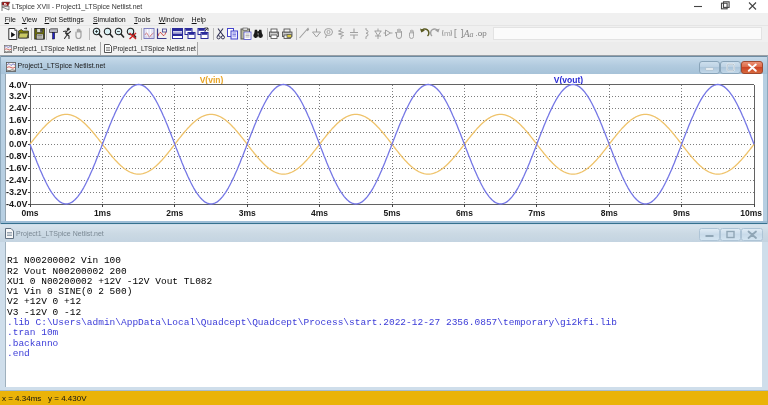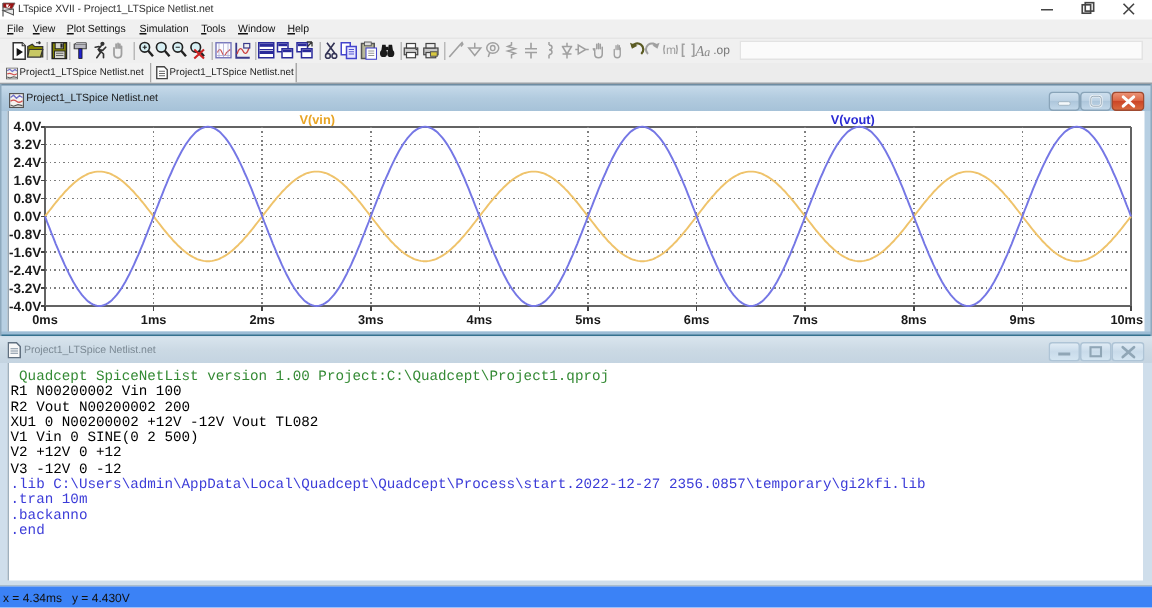--- a/index.html
+++ b/index.html
@@ -31,21 +31,21 @@
   #wavebott { position:absolute; left:0; top:165px; width:768px; height:3px; background:#9dbdd6; border-bottom:1px solid #35718e; }
   
   #netwin { position:absolute; left:0; top:224px; width:768px; height:167px; background:#cfdeeb; border-bottom:1px solid #a9bccb; }
   #netTB { position:absolute; left:0; top:1px; width:768px; height:17px;
     background:linear-gradient(#d8e4ed,#cbd9e4 50%,#c4d4e1); }
   #netTB .wt { position:absolute; left:16px; top:5px; font-size:7px; color:#7b8994; }
   #netbody { position:absolute; left:5px; top:18px; width:757px; height:145px; background:#ffffff;
     font-family:"Liberation Mono", monospace; font-size:9.5px; line-height:10.3px; white-space:pre; color:#000; padding:4px 0 0 2px; }
   .grn { color:#348a34; } .blu { color:#3c3cd8; }
   
-  #statusbar { position:absolute; left:0; top:391px; width:768px; height:14px; background:#3b82f6;
+  #statusbar { position:absolute; left:0; top:391px; width:768px; height:14px; background:#eab308;
     font-size:8px; color:#111; }
 </style></head>
 <body>
 <div id="titlebar">
   <svg class="abs" style="left:1px;top:1px" width="11" height="11" viewBox="0 0 11 11">
     <path d="M1,1 L1,10" stroke="#777" stroke-width="1"></path>
     <path d="M1,6 L8,9 L8,5 Z" fill="#e8e8e8" stroke="#555" stroke-width="0.7"></path>
     <path d="M1,1 L9,1 L7,5 L1,4 Z" fill="#9b1313" stroke="#666" stroke-width="0.5"></path>
     <path d="M3,2 L5,2 L4,4 L6,2.6 L5.4,4.4 L3.4,4" fill="#fff"></path>
   </svg>
@@ -394,21 +394,21 @@
   </linearGradient>
  </defs>
  <rect x="0.5" y="0.5" width="20" height="12" rx="2" fill="url(#gnb)" stroke="#aec4d6"></rect>
  <rect x="21.5" y="0.5" width="20" height="12" rx="2" fill="url(#gnb)" stroke="#aec4d6"></rect>
  <rect x="42.5" y="0.5" width="21" height="12" rx="2" fill="url(#gnb)" stroke="#aec4d6"></rect>
  <rect x="6.5" y="7" width="8" height="2" fill="#90a6b6"></rect>
  <rect x="28" y="3.5" width="7" height="6" fill="none" stroke="#90a6b6" stroke-width="1.4"></rect>
  <path d="M49.5,3.5 L57,10 M57,3.5 L49.5,10" stroke="#90a6b6" stroke-width="1.8" stroke-linecap="round"></path>
 </svg>
   </div>
-  <div id="netbody"><span class="grn"> Quadcept SpiceNetList version 1.00 Project:C:\Quadcept\Project1.qproj</span>
+  <div id="netbody">
 R1 N00200002 Vin 100
 R2 Vout N00200002 200
 XU1 0 N00200002 +12V -12V Vout TL082
 V1 Vin 0 SINE(0 2 500)
 V2 +12V 0 +12
 V3 -12V 0 -12
 <span class="blu">.lib C:\Users\admin\AppData\Local\Quadcept\Quadcept\Process\start.2022-12-27 2356.0857\temporary\gi2kfi.lib
 .tran 10m
 .backanno
 .end</span></div>

